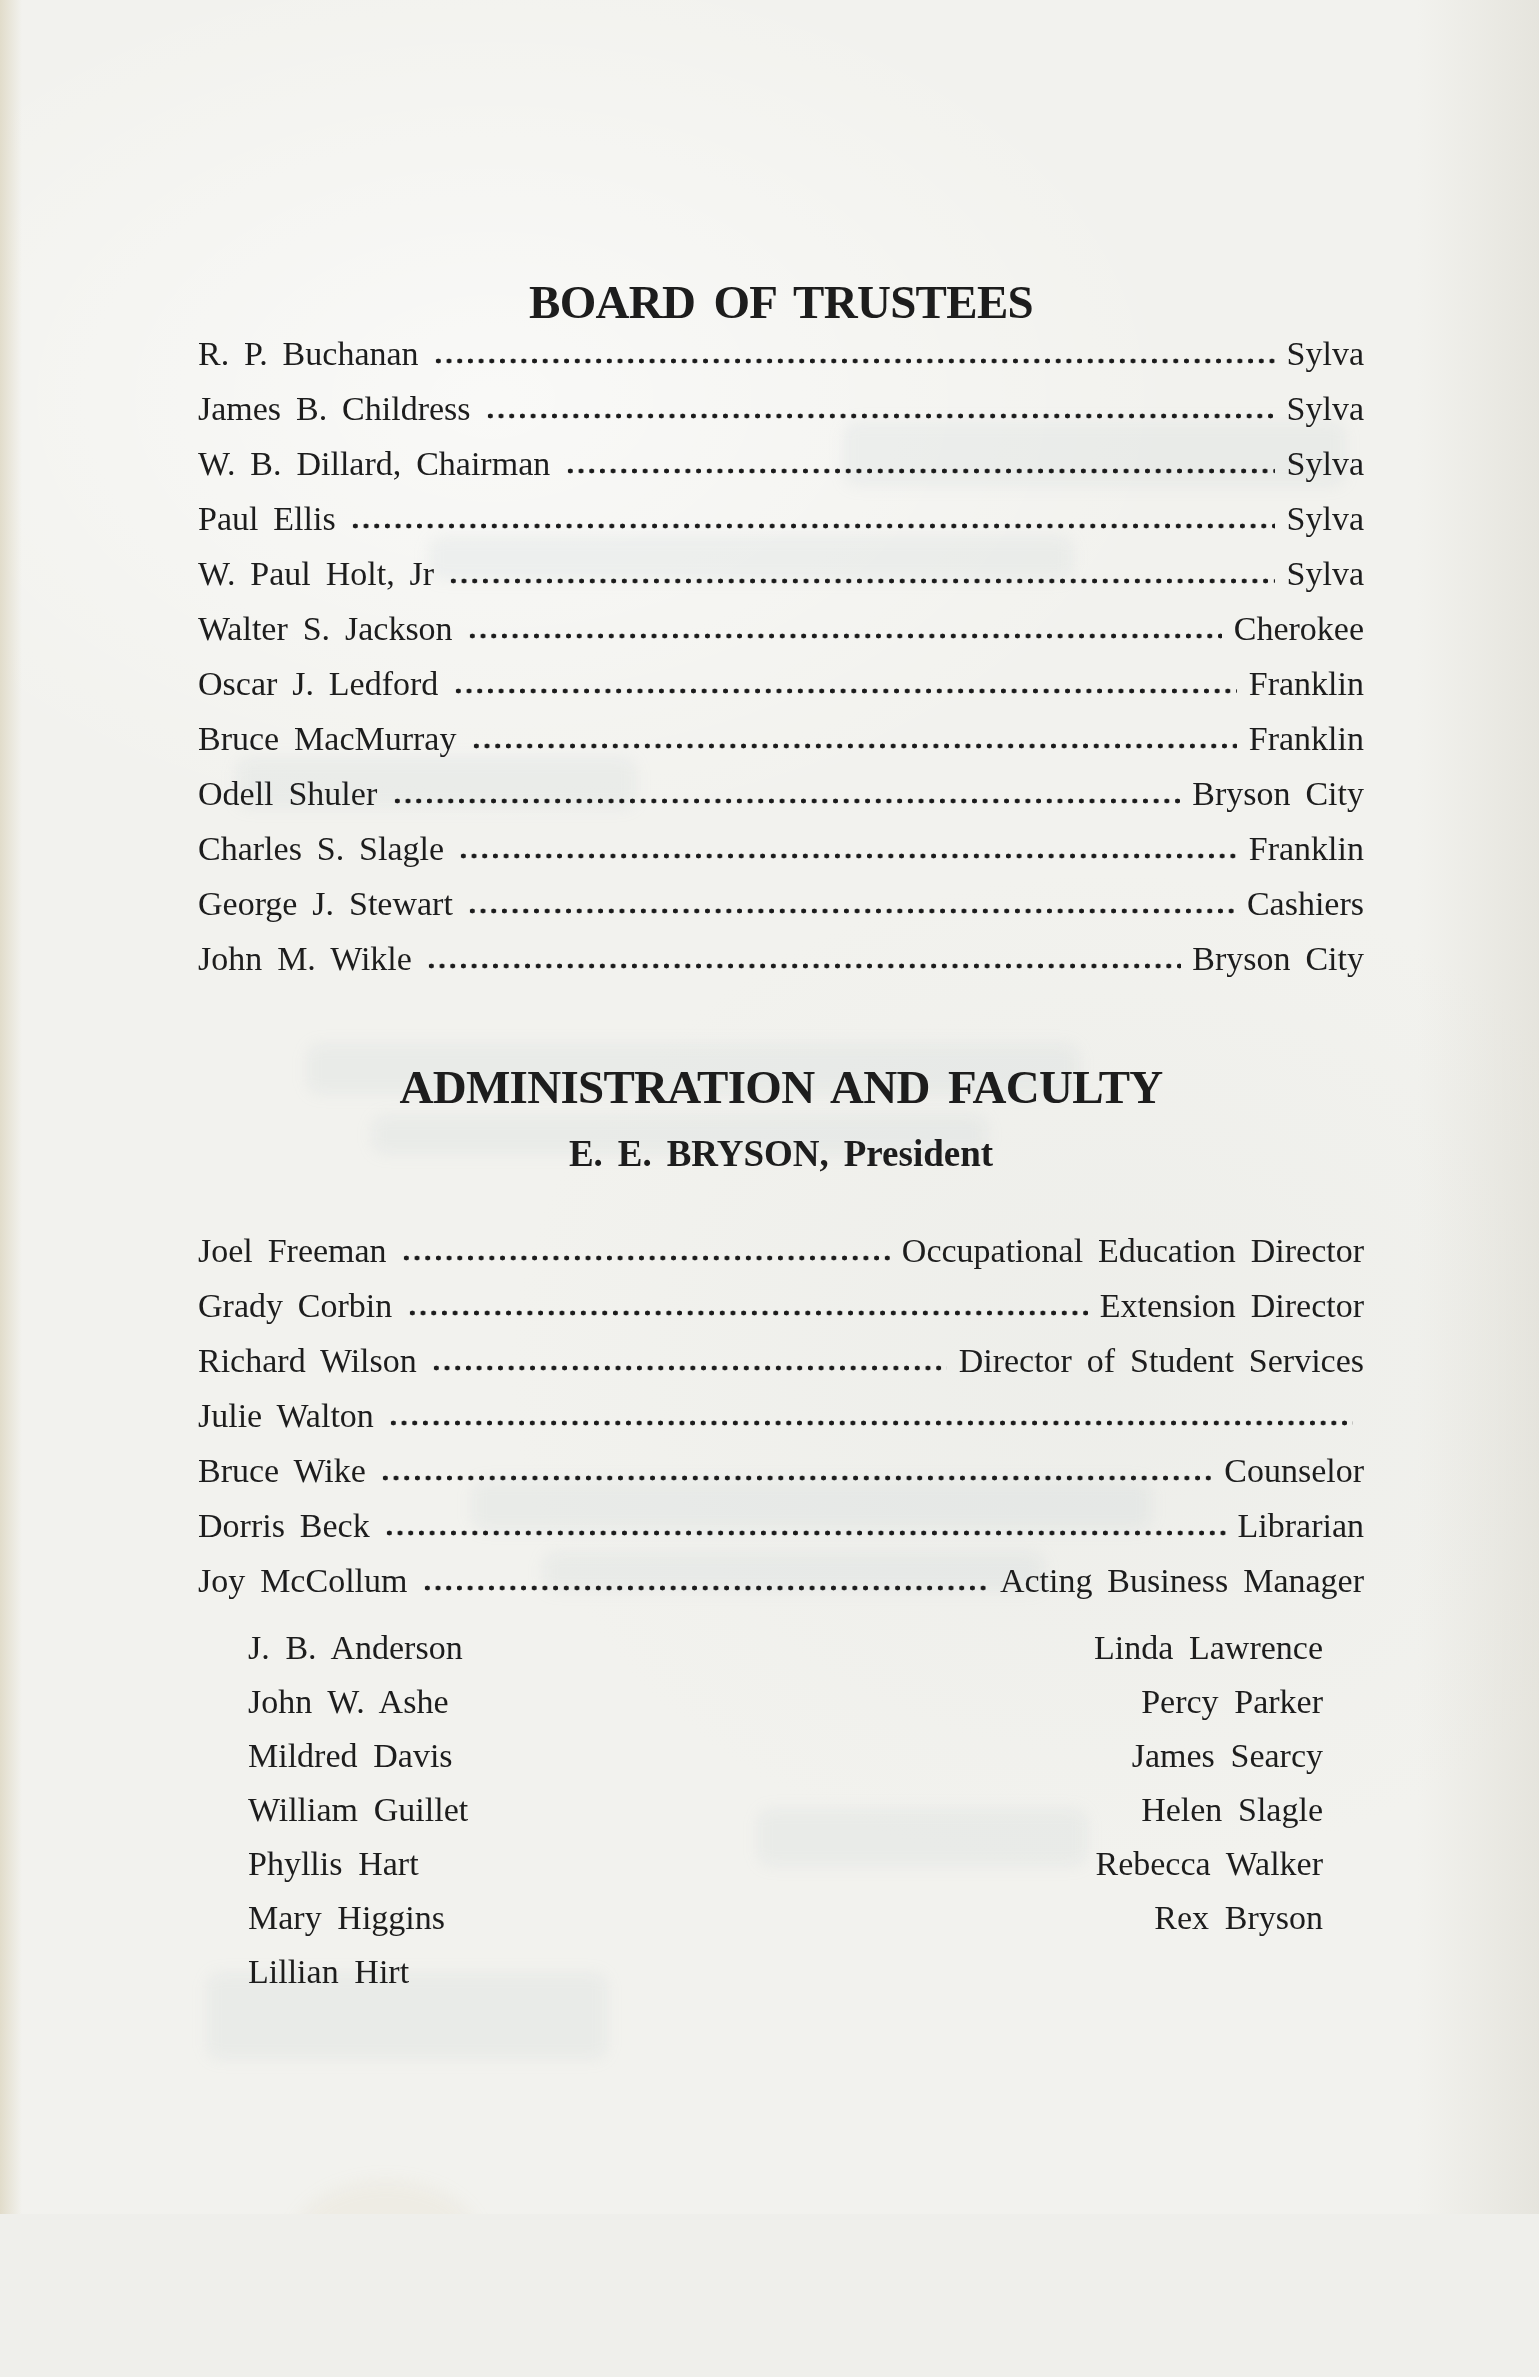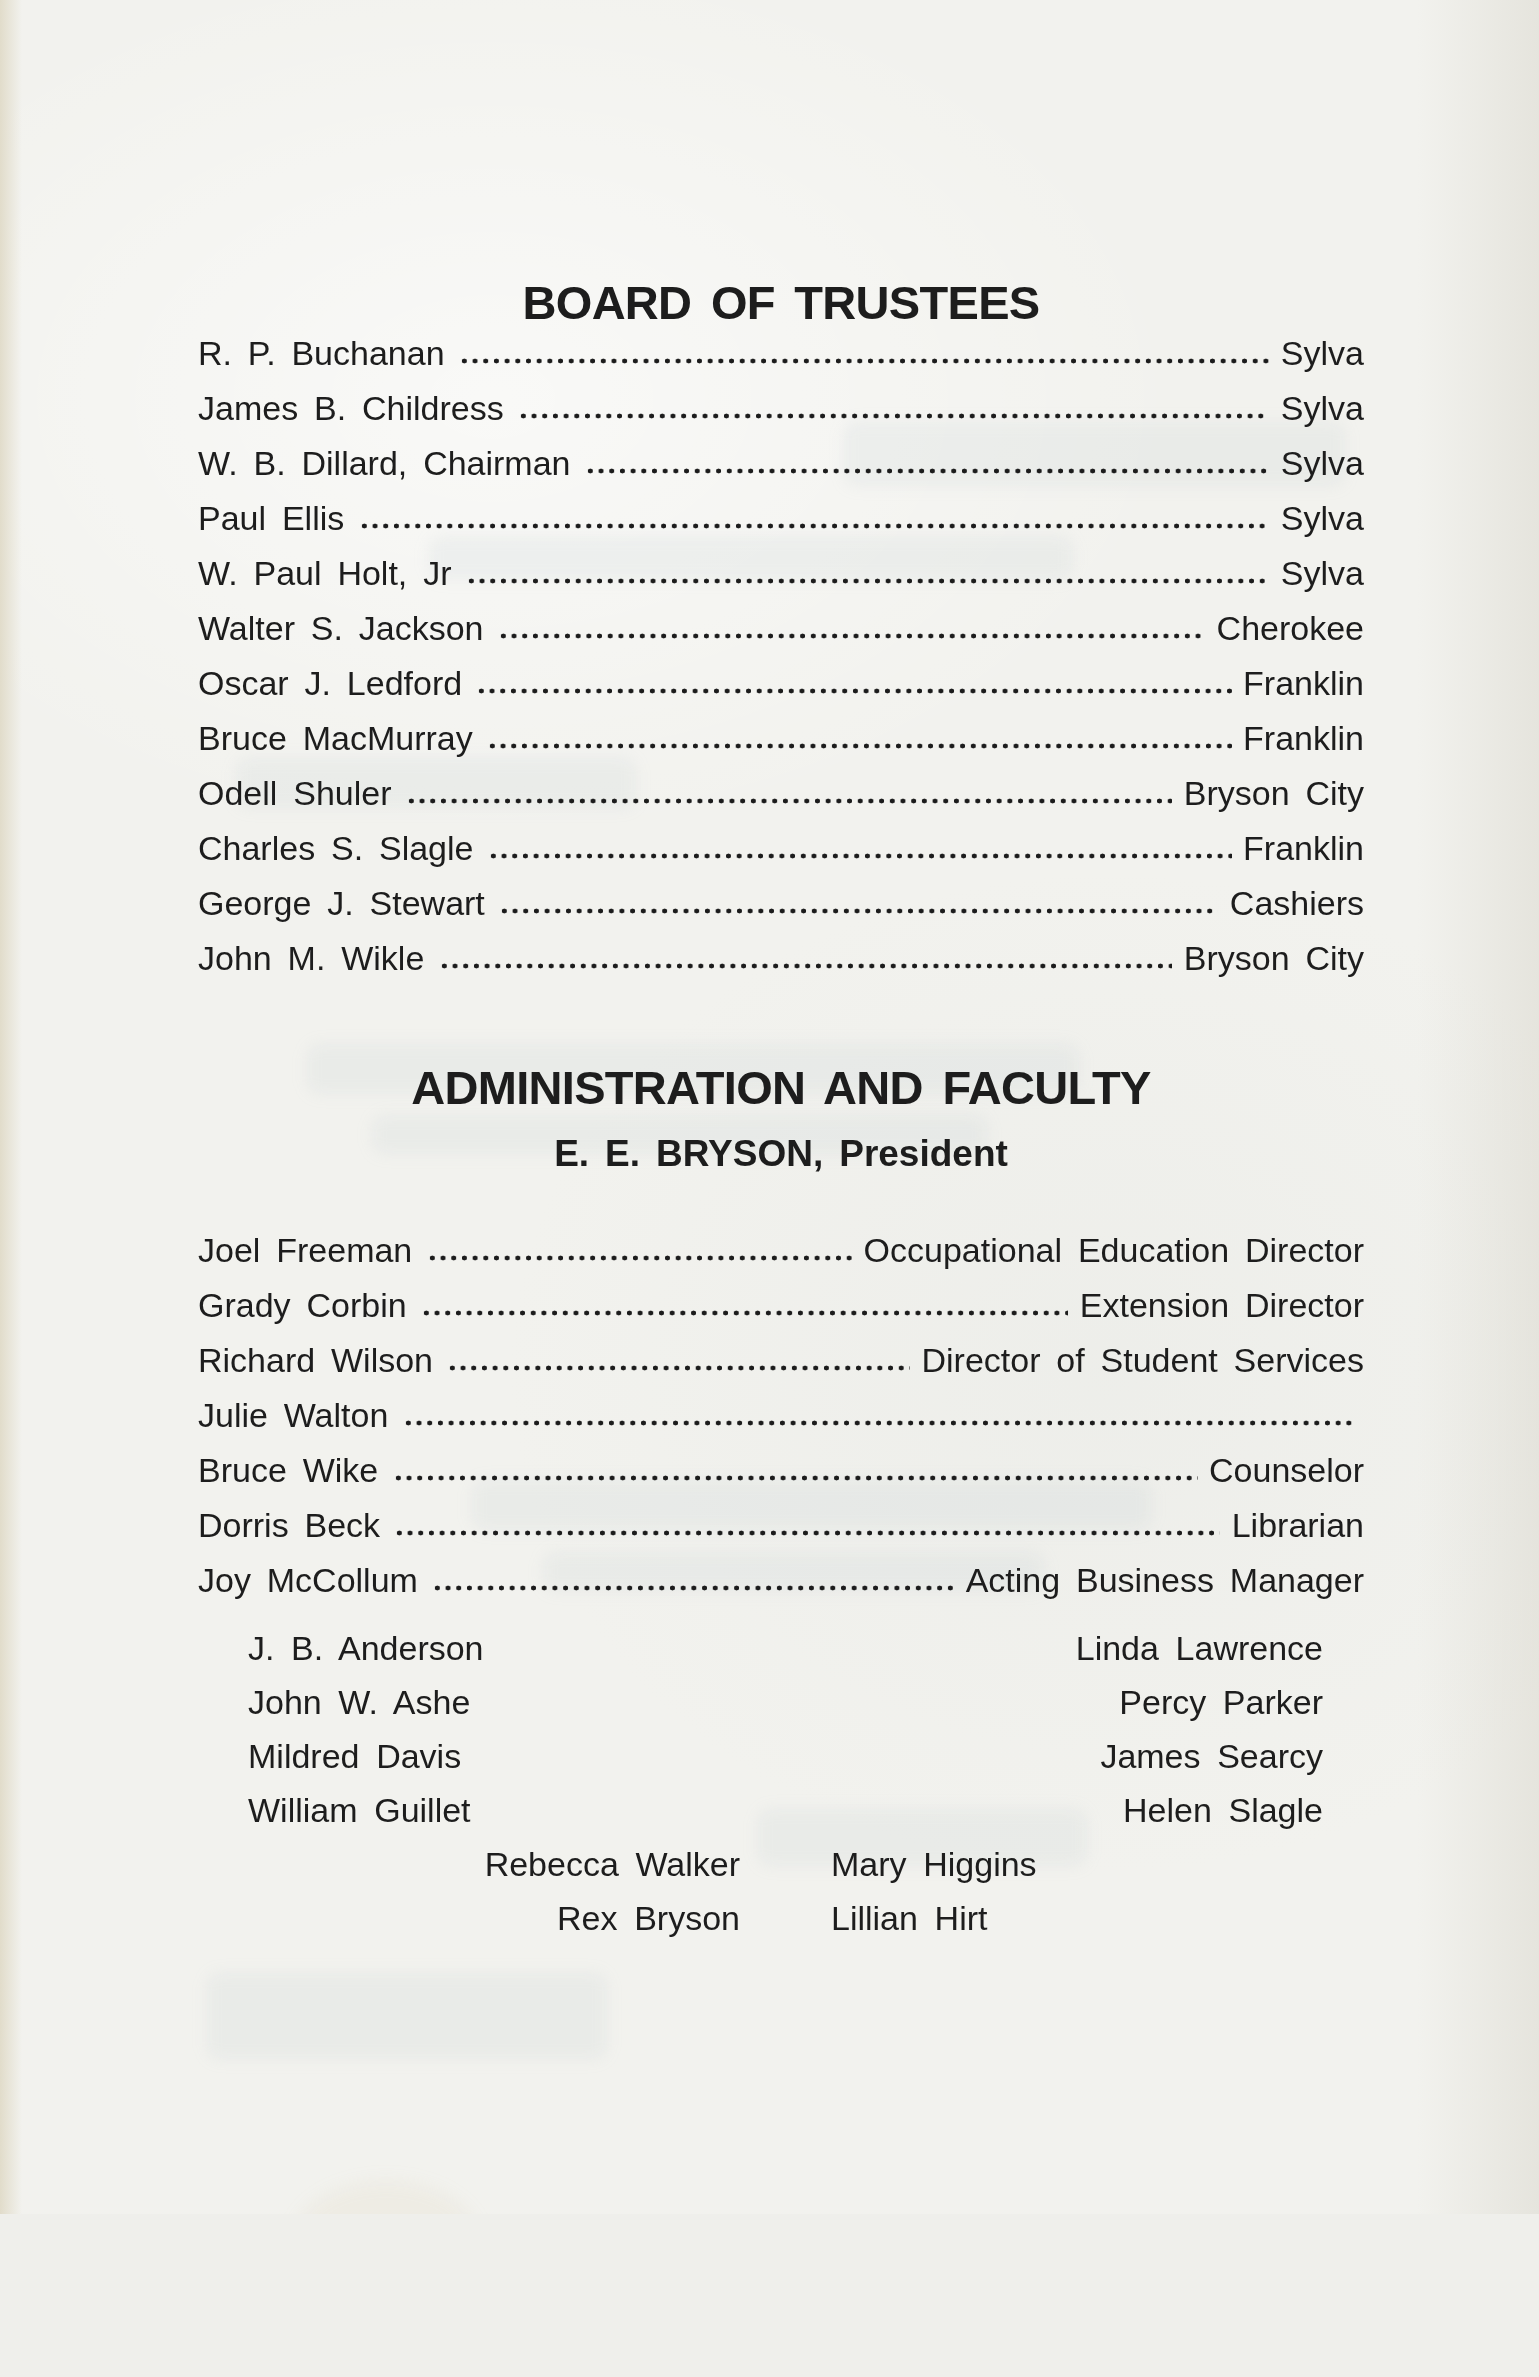--- a/index.html
+++ b/index.html
@@ -9,21 +9,21 @@
   }
   .page {
     position: relative;
     width: 1539px;
     height: 2214px;
     background-color: #f2f2ee;
     background-image:
       radial-gradient(1001px 644px at 32% 18%, rgba(255,255,255,0.55), rgba(255,255,255,0) 70%),
       radial-gradient(858px 715px at 72% 62%, rgba(226,228,224,0.30), rgba(226,228,224,0) 70%);
     overflow: hidden;
-    font-family: Liberation Sans, sans-serif;
+    font-family: Liberation Serif, serif;
     color: #1d1d1d;
   }
   
   .page::before {
     content: "";
     position: absolute;
     left: 0; top: 0; bottom: 0;
     width: 21.5px;
     background: linear-gradient(90deg, rgba(222,216,196,0.85), rgba(222,216,196,0));
     pointer-events: none;
@@ -252,20 +252,21 @@
 
       <div class="fcell left">John W. Ashe</div>
       <div class="fcell right">Percy Parker</div>
 
       <div class="fcell left">Mildred Davis</div>
       <div class="fcell right">James Searcy</div>
 
       <div class="fcell left">William Guillet</div>
       <div class="fcell right">Helen Slagle</div>
 
+      <div class="fcell left">Phyllis Hart</div>
       <div class="fcell right">Rebecca Walker</div>
 
       <div class="fcell left">Mary Higgins</div>
       <div class="fcell right">Rex Bryson</div>
 
       <div class="fcell left">Lillian Hirt</div>
       <div class="fcell right"></div>
     </div>
 
   </div>

